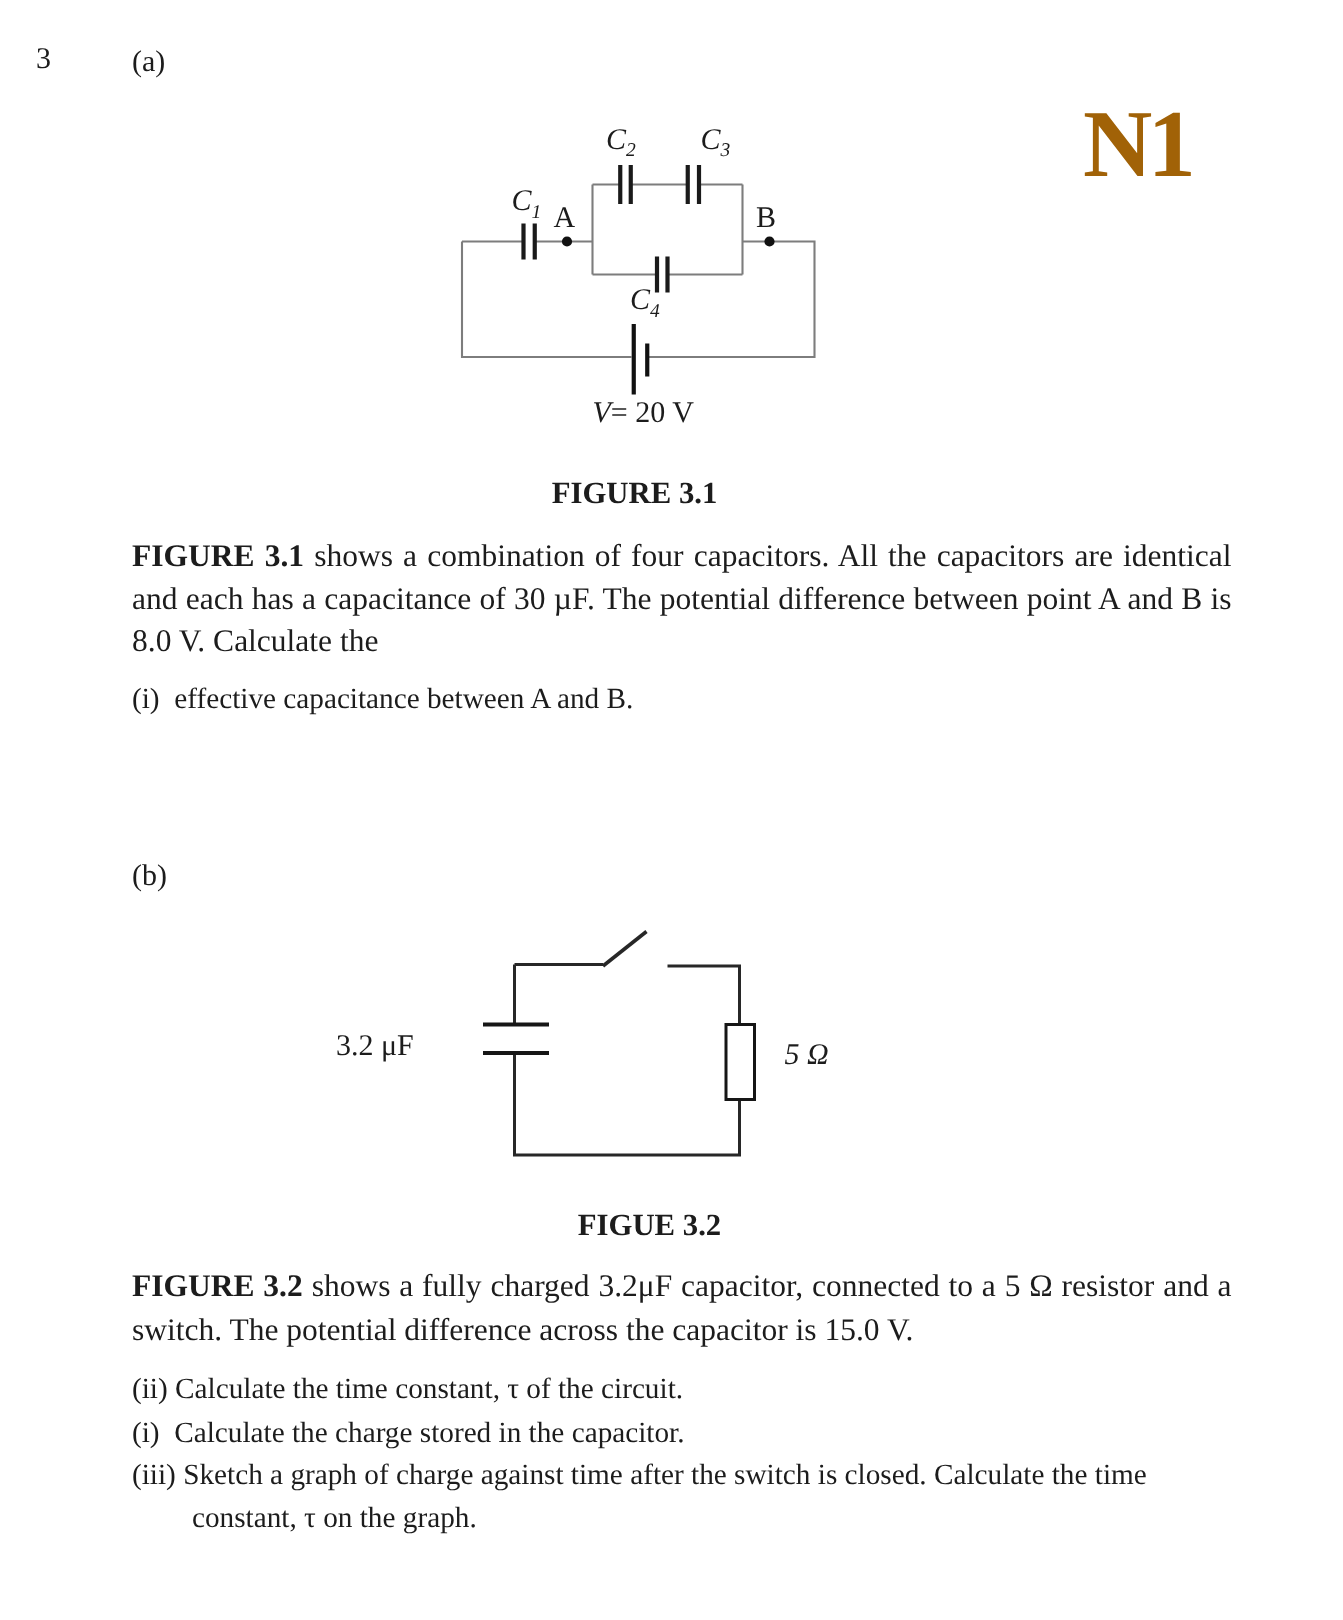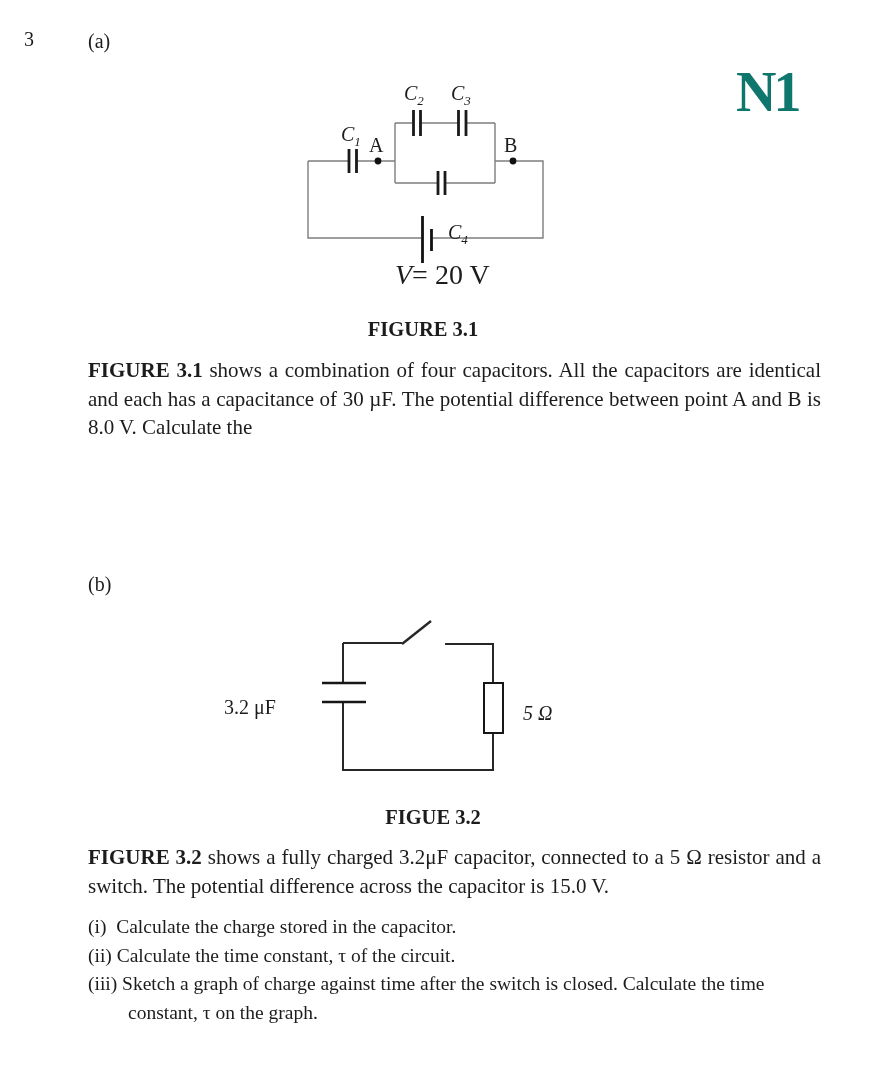--- a/index.html
+++ b/index.html
@@ -2,41 +2,40 @@
 <html><head>
 <meta charset="utf-8">
 <style>
   html,body { margin:0; padding:0; background:#e9e9e9; }
   .page {
     position:relative; width:895px; height:1080px; margin:0 auto;
     background:#ffffff; overflow:hidden;
     font-family:"Liberation Serif", serif; color:#1c1c1c;
   }
   .abs { position:absolute; }
-  .label-20 { font-size:28px; line-height:22px; }
+  .label-20 { font-size:20px; line-height:22px; }
   .qnum { left:24px; top:28px; font-size:20px; }
   .part-label { font-size:20px; }
   .watermark {
-    left:722px; top:64px; font-size:56px; line-height:1;
-    font-weight:bold; letter-spacing:-3px; color:#0f766e;
+    left:722px; top:64px; font-size:64px; line-height:1;
+    font-weight:bold; letter-spacing:-3px; color:#a16207;
     font-family:"Liberation Serif", serif;
-    margin-left:14px;
   }
   .caption { left:0; width:846px; text-align:center; font-weight:bold; font-size:20.5px; }
   .para {
     left:88px; width:733px; font-size:21px; line-height:28.5px;
     text-align:justify; margin:0;
   }
   .list { left:88px; width:740px; font-size:19.5px; line-height:28.5px; }
   .list-item { padding-left:40px; text-indent:-40px; white-space:pre-wrap; }
   .clabel { font-size:20px; font-style:italic; line-height:20px; }
   .clabel sub { font-size:13px; font-style:italic; }
   .node-label { font-size:20px; line-height:20px; }
   .vsrc i { font-style:italic; }
-  .fig2-label { font-size:20px; line-height:22px;margin-top:10px; }
+  .fig2-label { font-size:20px; line-height:22px; }
   svg { display:block; }
 </style>
 </head>
 <body>
 
 <div class="page">
 
   <span class="abs qnum">3</span>
   <span class="abs part-label" style="left:88px; top:30px;">(a)</span>
   <div class="abs watermark">N1</div>
@@ -63,31 +62,32 @@
       <path d="M422.5,216 V263" stroke-width="2.8"></path>
       <path d="M431.5,229 V251" stroke-width="2.8"></path>
     </g>
 
     <circle cx="378" cy="161" r="3.4" fill="#111"></circle>
     <circle cx="513" cy="161" r="3.4" fill="#111"></circle>
   </svg>
 
   <span class="abs clabel" style="left:341px; top:124px;text-align:right;"><i>C</i><sub>1</sub></span>
   <span class="abs clabel" style="left:404px; top:83px;"><i>C</i><sub>2</sub></span>
-  <span class="abs clabel" style="left:451px; top:83px;"><i>C</i><sub>3</sub></span>
-  <span class="abs clabel" style="left:448px; top:190px;margin-top:32px;"><i>C</i><sub>4</sub></span>
+  <span class="abs clabel" style="left:467px; top:83px;"><i>C</i><sub>3</sub></span>
+  <span class="abs clabel" style="left:420px; top:190px;"><i>C</i><sub>4</sub></span>
   <span class="abs node-label" style="left:369px; top:135px;">A</span>
   <span class="abs node-label" style="left:504px; top:135px;">B</span>
   <span class="abs vsrc label-20" style="left:395px; top:264px;"><i>V</i><span>= 20 V</span></span>
 
   <div class="abs caption" style="top:318px;">FIGURE 3.1</div>
 
   <p class="abs para" style="top:356px;"><b>FIGURE 3.1</b><span> shows a combination of four capacitors. All the capacitors are identical and each has a capacitance of 30 µF. The potential difference between point A and B is 8.0 V. Calculate the</span></p>
 
   <div class="abs list" style="top:453px;">
+    <div class="list-item">(i)  effective capacitance between A and B.</div>
   </div>
 
   <span class="abs part-label" style="left:88px; top:573px;">(b)</span>
 
   <svg class="abs" style="left:310px; top:606px;" width="260" height="180" viewBox="310 606 260 180">
     <g stroke="#272727" stroke-width="2" fill="none">
       <path d="M343,643 H402"></path>
       <path d="M445,644 H493 V683"></path>
       <path d="M343,643 V683"></path>
       <path d="M343,702 V770 H493 V733"></path>
@@ -104,18 +104,18 @@
   </svg>
 
   <span class="abs fig2-label" style="left:224px; top:686px;">3.2 μF</span>
   <span class="abs fig2-label" style="left:523px; top:692px;font-style:italic;">5 Ω</span>
 
   <div class="abs caption" style="top:806px;margin-left:10px;">FIGUE 3.2</div>
 
   <p class="abs para" style="top:843px;"><b>FIGURE 3.2</b><span> shows a fully charged 3.2μF capacitor, connected to a 5 Ω resistor and a switch. The potential difference across the capacitor is 15.0 V.</span></p>
 
   <div class="abs list" style="top:913px;">
+    <div class="list-item">(ii) Calculate the time constant, τ of the circuit.</div>
     <div class="list-item">(i)  Calculate the charge stored in the capacitor.</div>
-    <div class="list-item">(ii) Calculate the time constant, τ of the circuit.</div>
     <div class="list-item">(iii) Sketch a graph of charge against time after the switch is closed. Calculate the time constant, τ on the graph.</div>
   </div>
 
 </div>
 
 </body></html>

